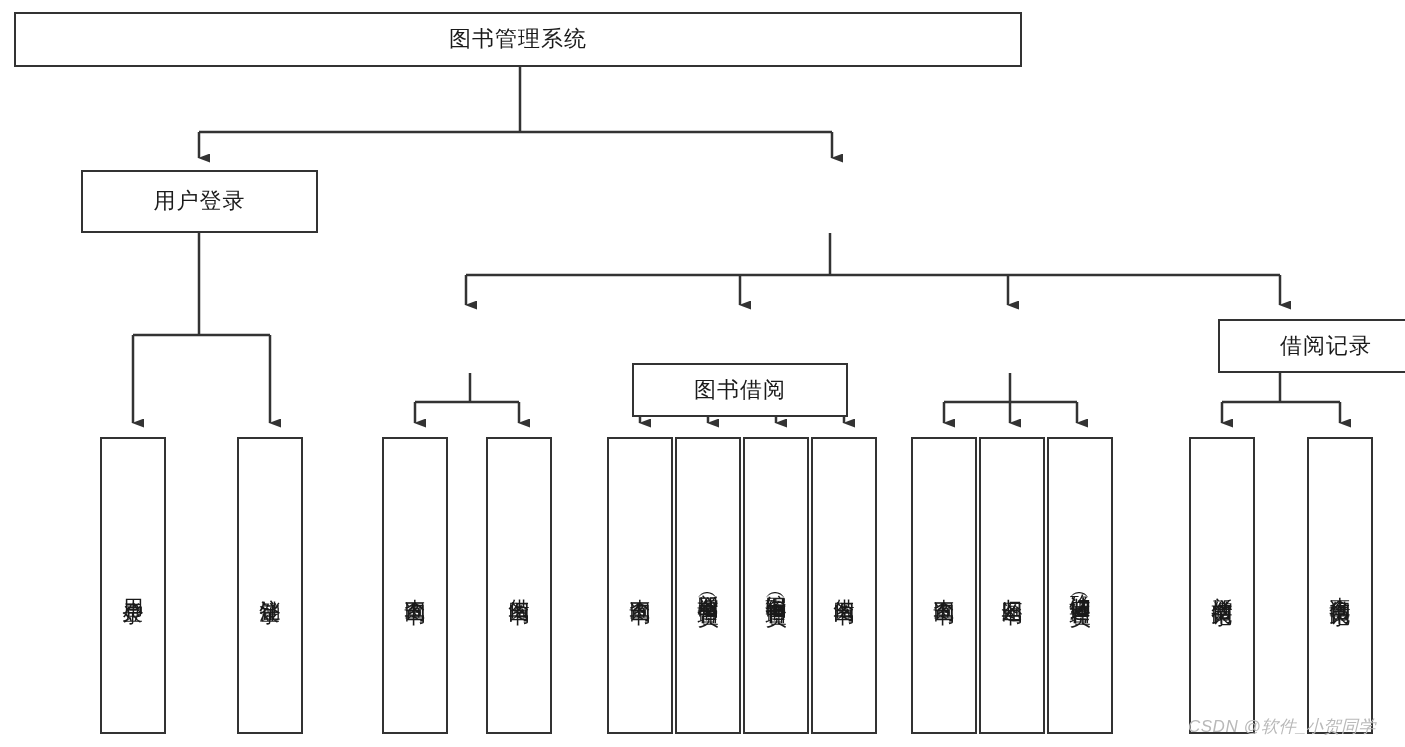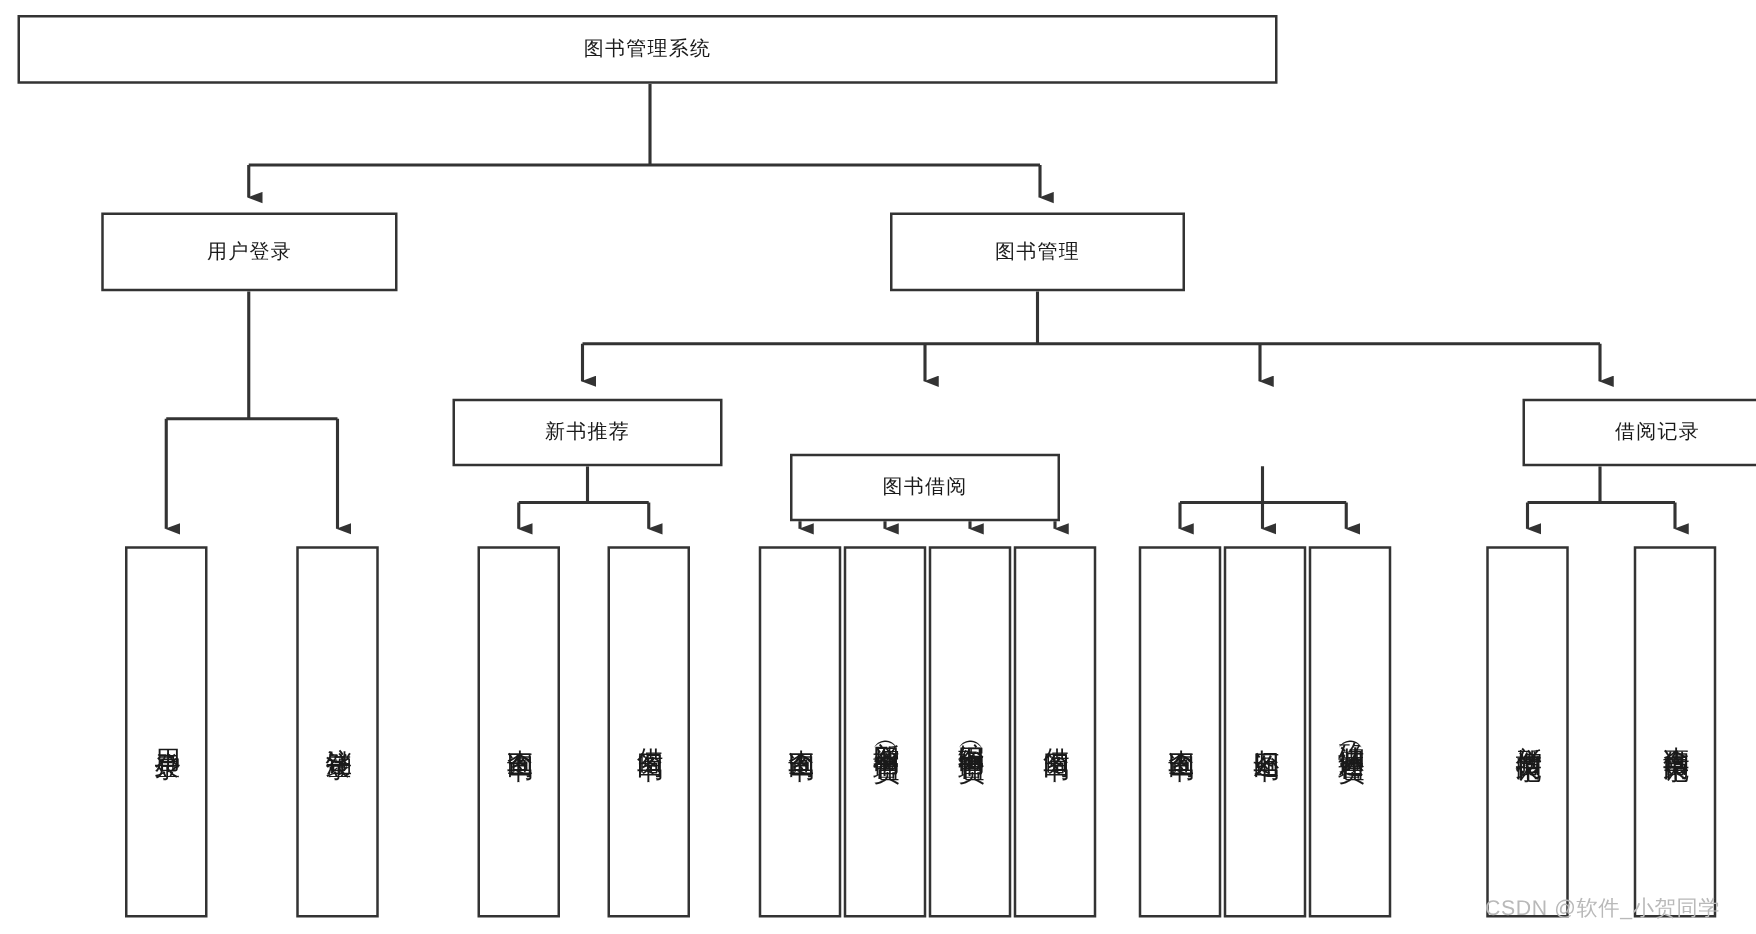--- a/index.html
+++ b/index.html
@@ -29,21 +29,21 @@
     position: absolute;
     box-sizing: border-box;
     background: #ffffff;
     border: 2px solid #333333;
     display: flex;
     align-items: center;
     justify-content: center;
     color: #1a1a1a;
   }
   .node.h {
-    font-size: 16px;
+    font-size: 22px;
     letter-spacing: 1px;
     line-height: 1.2;
   }
   .node.v {
     writing-mode: vertical-rl;
     text-orientation: upright;
     font-size: 21px;
     letter-spacing: 2px;
     line-height: 1.15;
     padding: 4px 0;
@@ -118,27 +118,21 @@
     </g>
   </svg>
 
   <div class="node h" style="left:14px; top:12px; width:1008px; height:55px;">
     <span>图书管理系统</span>
   </div>
 
   <div class="node h" style="left:81px; top:170px; width:237px; height:63px;">
     <span>用户登录</span>
   </div>
-  <div class="node h" style="left:712px; top:170px; width:236px; height:63px;">
-    <span>图书管理</span>
-  </div>
 
-  <div class="node h" style="left:362px; top:319px; width:216px; height:54px;">
-    <span>新书推荐</span>
-  </div>
   <div class="node h" style="left:632px; top:319px; width:216px; height:54px;margin-top:44px;">
     <span>图书借阅</span>
   </div>
   <div class="node h" style="left:1172px; top:319px; width:216px; height:54px;margin-left:46px;">
     <span>借阅记录</span>
   </div>
 
   <div class="node v" style="left:100px; top:437px; width:66px; height:297px;">
     <span class="vtxt">用户登录</span>
   </div>
@@ -176,17 +170,17 @@
     <span class="vtxt">确认归还（管理员）</span>
   </div>
 
   <div class="node v" style="left:1189px; top:437px; width:66px; height:297px;">
     <span class="vtxt">新增借阅记录</span>
   </div>
   <div class="node v" style="left:1307px; top:437px; width:66px; height:297px;">
     <span class="vtxt">查询借阅记录</span>
   </div>
 
-  <div class="watermark" style="left:1188px; top:715px;">
+  <div class="watermark" style="left:1188px; top:715px;font-style:italic;">
     <span>CSDN @软件_小贺同学</span>
   </div>
 
 </div>
 
 </body></html>

